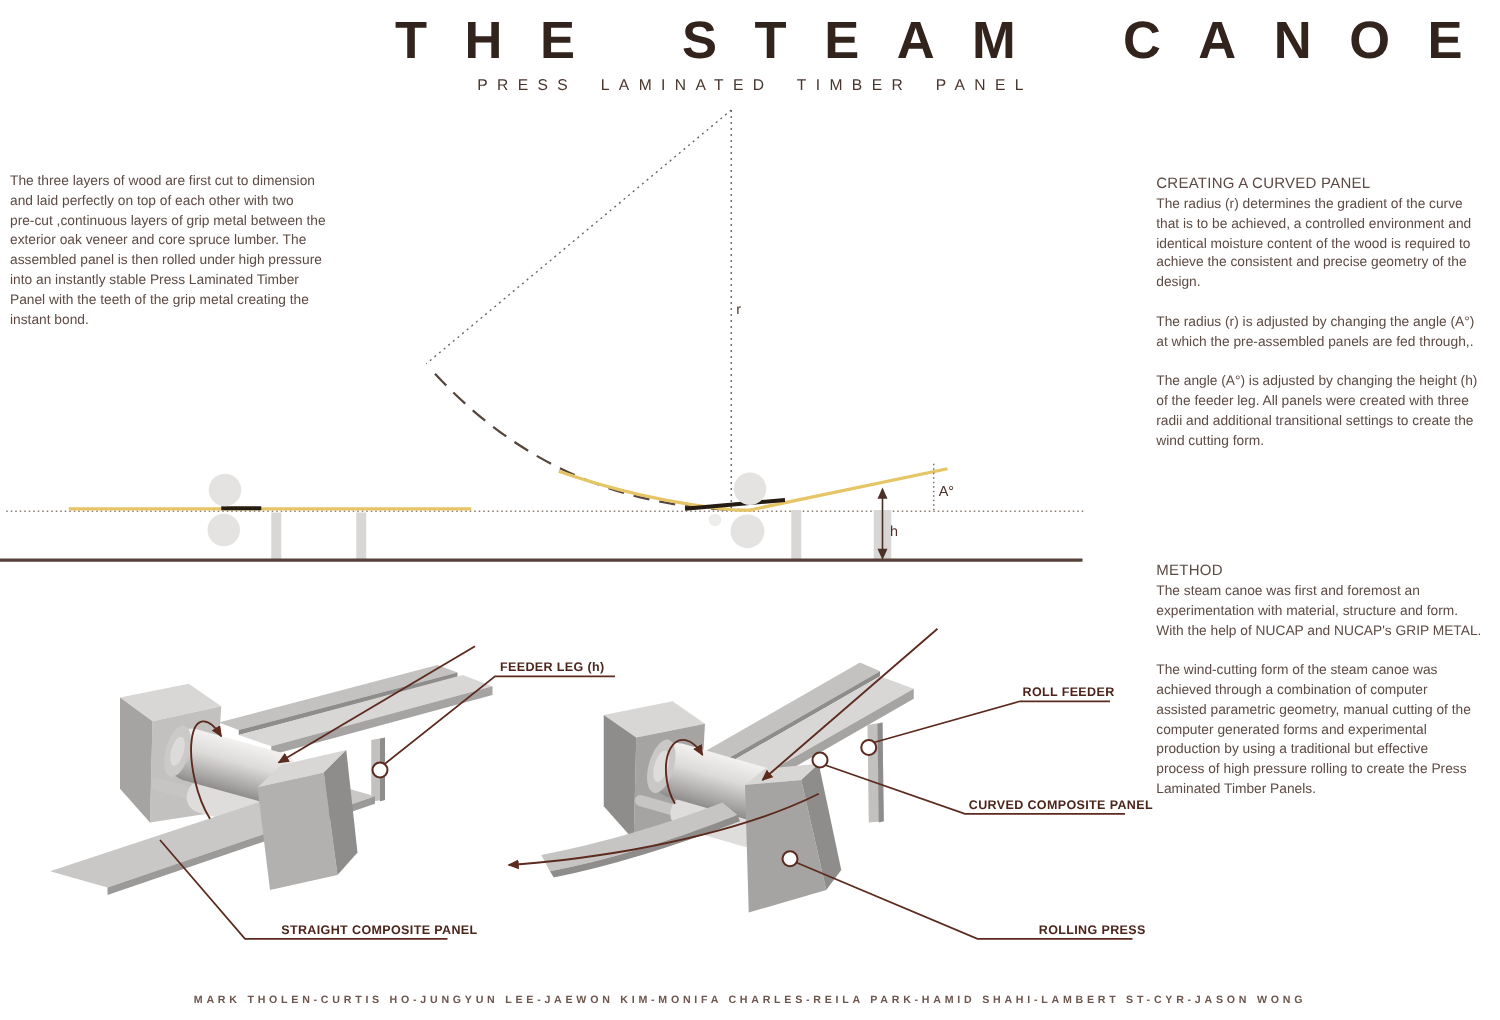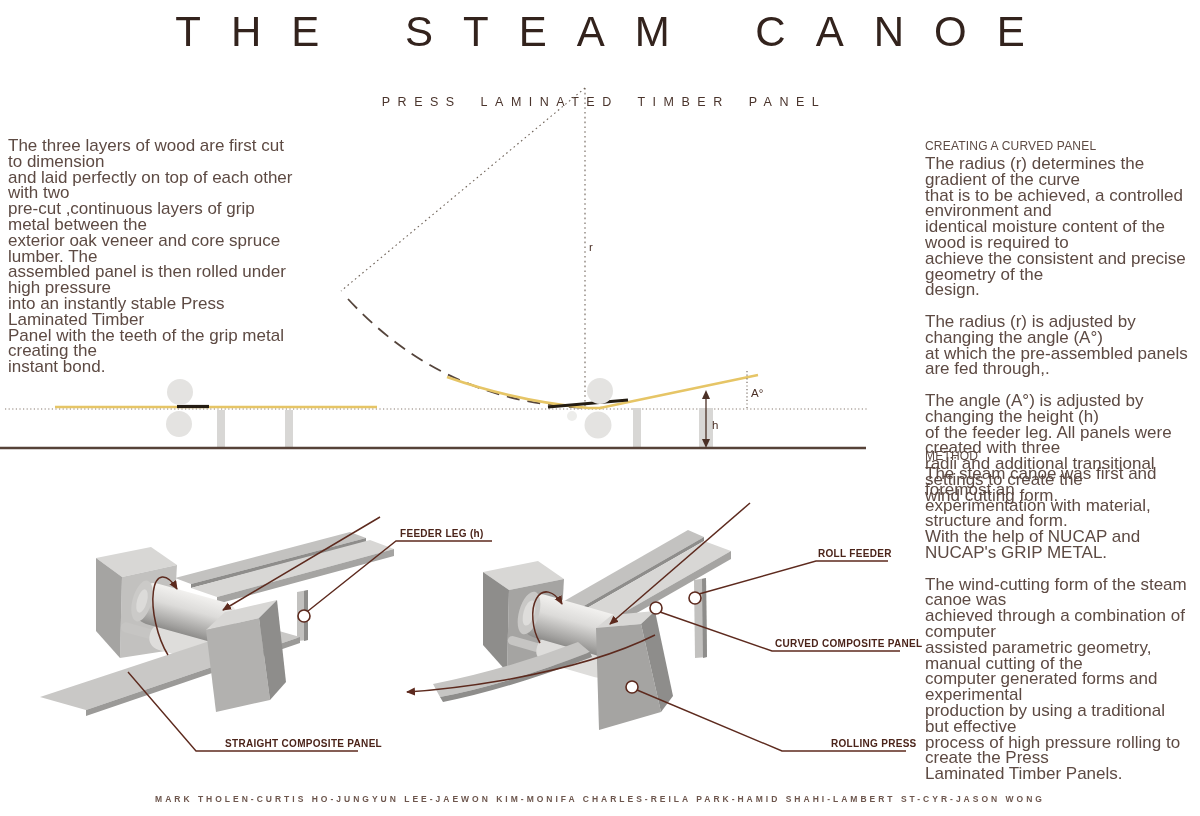--- a/index.html
+++ b/index.html
@@ -1,26 +1,26 @@
 <!DOCTYPE html>
 <html style="--ink-title: #33231d; --ink-subtitle: #4a342c; --ink-body: #5d4a43; --ink-label: #4b241a; --leader: #5d2a1e; --dim: #4b3026; --yellow: #e6c566; --dash: #55453c; --dot: #877b70; --construction: #6f6359; --ground: #564238; --nip: #241c12; --roller: #e4e3e1; --leg: #d8d7d5; --gray-top: #d8d7d5; --gray-mid: #c2c1bf; --gray-mid2: #b2b1af; --gray-dark: #a5a4a2; --gray-deep: #8e8d8b; --credit: #6d564d; --credit-faint: #e2d8d2;"><head>
 <meta charset="utf-8">
 <style>
   html,body{margin:0;padding:0;background:#ffffff;}
   .page{position:relative;width:1200px;height:816px;background:#fff;overflow:hidden;
         font-family:"Liberation Sans",sans-serif;}
-  .title{position:absolute;top:8px;left:0;width:100%;text-align:center;
-         font-size:42px;font-weight:400;letter-spacing:30px;word-spacing:14px;
+  .title{position:absolute;top:8px;left:0;width:100%;text-align:right;
+         font-size:42px;font-weight:700;letter-spacing:30px;word-spacing:14px;
          padding-left:30px;box-sizing:border-box;color:var(--ink-title,#33231d);white-space:nowrap;}
   .subtitle{position:absolute;top:61px;left:0;width:100%;text-align:center;
          font-size:12.5px;letter-spacing:7.5px;word-spacing:8px;padding-left:8px;box-sizing:border-box;
-         color:var(--ink-subtitle,#4a342c);white-space:nowrap;margin-top:34px;}
+         color:var(--ink-subtitle,#4a342c);white-space:nowrap;}
   .textcol{position:absolute;width:285px;color:var(--ink-body,#5d4a43);}
   .textcol h3{margin:0 0 3px 0;font-size:12px;font-weight:400;letter-spacing:0.2px;}
-  .textcol p{margin:0;font-size:17px;line-height:15.8px;white-space:pre-line;}
+  .textcol p{margin:0;font-size:11px;line-height:15.8px;white-space:pre-line;}
   #col-left{left:8px;top:138px;}
   #col-curved{left:925px;top:139px;width:268px;}
   #col-method{left:925px;top:449px;width:268px;}
   svg{position:absolute;left:0;display:block;}
   #schematic{top:80px;}
   #machines{top:470px;}
   .credits{position:absolute;top:794px;left:0;width:100%;text-align:center;
          font-size:8.5px;font-weight:bold;letter-spacing:3px;color:var(--credit,#6d564d);white-space:nowrap;}
   .credits-note{position:absolute;top:840px;left:0;width:100%;text-align:right;
          font-size:14px;font-weight:bold;letter-spacing:3.5px;color:var(--credit-faint,#e2d8d2);white-space:nowrap;}

